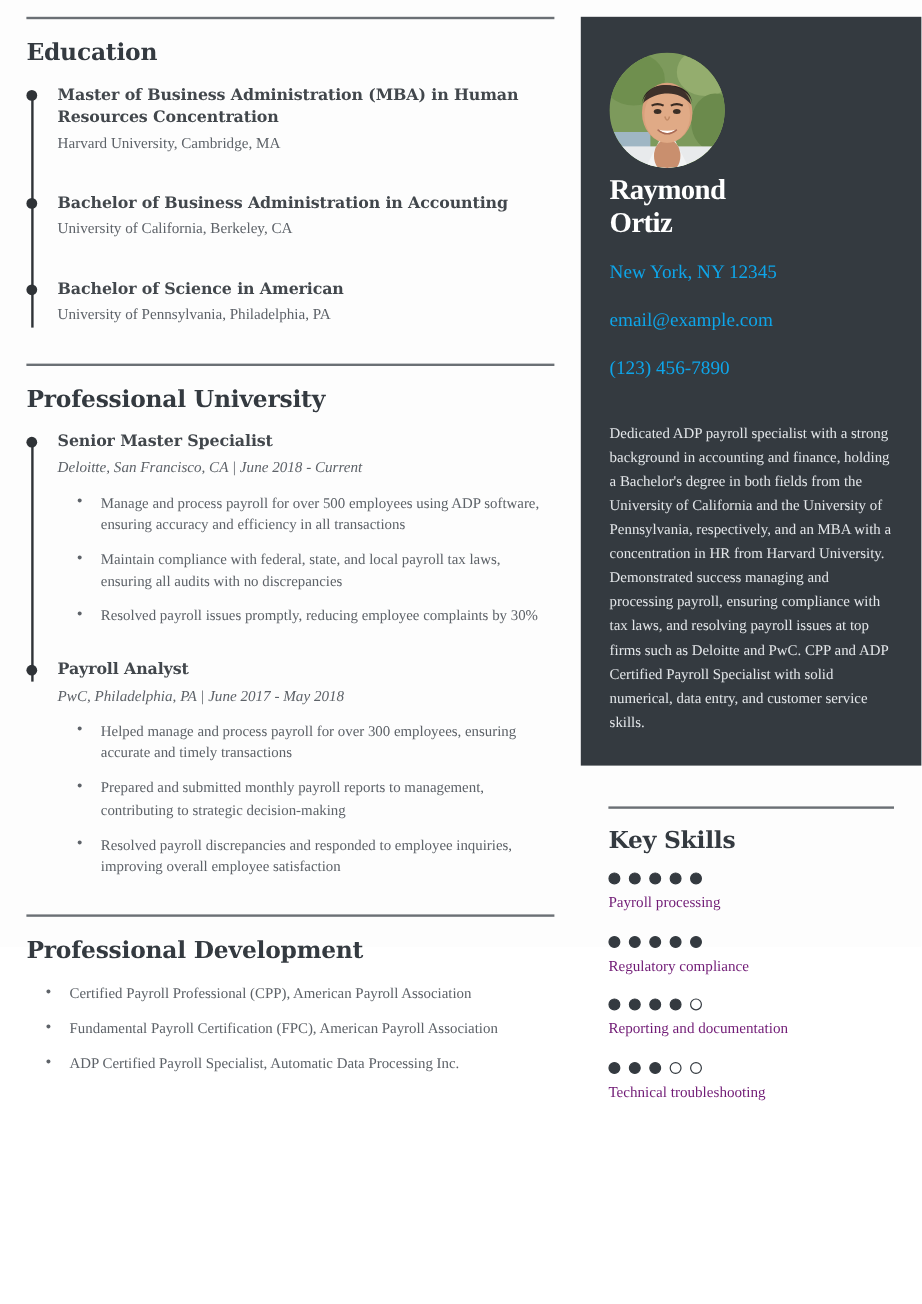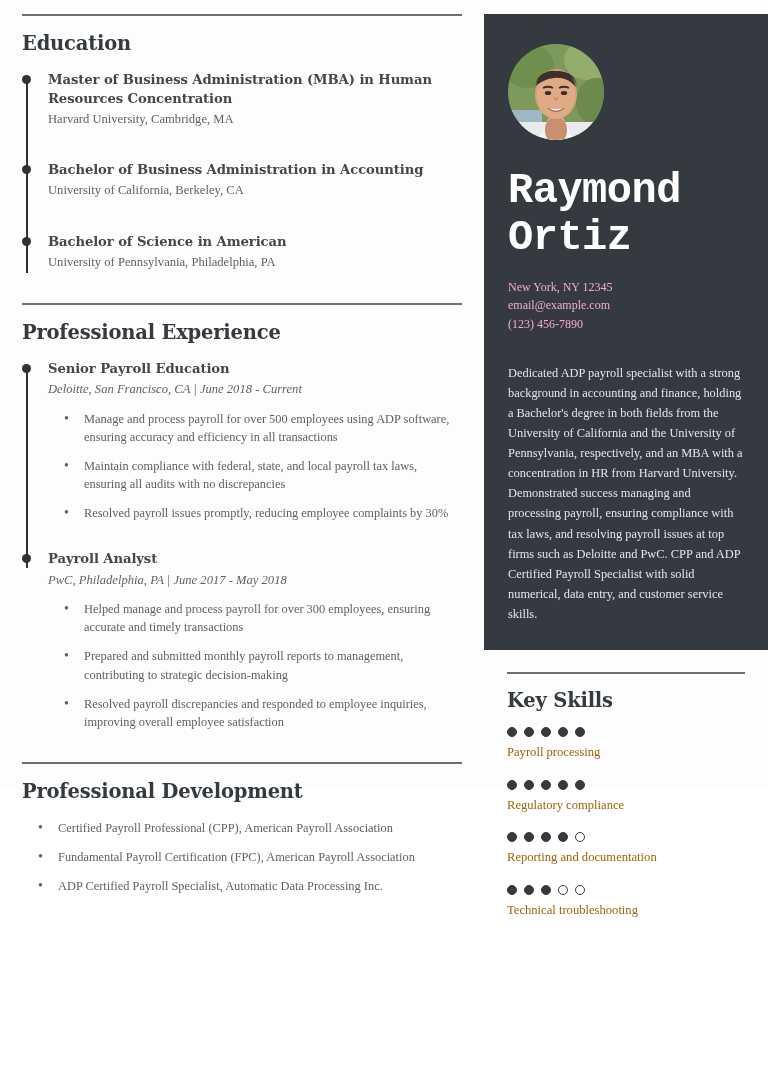--- a/index.html
+++ b/index.html
@@ -150,37 +150,38 @@
     width: 96px;
     height: 96px;
     border-radius: 50%;
     overflow: hidden;
     position: relative;
     background: #6f8a52;
   }
   .avatar svg { display: block; }
 
   .person-name {
-    font-family: Liberation Mono, monospace;
-    font-size: 42px;
+    font-family: Liberation Serif, serif;
+    font-size: 24px;
     font-weight: bold;
     color: #ffffff;
     line-height: 1.12;
-    margin-top: 28px;
+    margin-top: 6px;
     letter-spacing: -0.5px;
   }
 
   .contact-list {
     list-style: none;
     margin-top: 16px;
   }
   .contact-list li {
-    font-size: 12px;
-    color: #f9a8d4;
+    font-size: 16px;
+    color: #0ea5e9;
     line-height: 1.52;
+    margin-top: 16px;
   }
 
   .summary {
     font-size: 12.4px;
     color: #e3e6e9;
     line-height: 1.62;
     margin-top: 30px;
   }
 
   
@@ -213,21 +214,21 @@
   .dot {
     width: 10px;
     height: 10px;
     border-radius: 50%;
     border: 1.4px solid #343a40;
     background: transparent;
   }
   .dot.filled { background: #343a40; }
   .skill-label {
     font-size: 12.6px;
-    color: #a16207;
+    color: #701a75;
     line-height: 1.4;
   }
 </style>
 </head>
 <body>
 
 <div class="page">
 
   <div class="left-col">
 
@@ -252,27 +253,27 @@
         <div class="tl-item">
           <div class="tl-dot"></div>
           <div class="entry-title">Bachelor of Science in American</div>
           <div class="entry-sub">University of Pennsylvania, Philadelphia, PA</div>
         </div>
       </div>
     </div>
 
     <div class="section" style="margin-top:31px;">
       <div class="section-rule"></div>
-      <div class="section-title">Professional Experience</div>
+      <div class="section-title">Professional University</div>
       <div class="timeline">
         <div class="timeline-line" style="top:8px;height:200px;"></div>
 
         <div class="tl-item" style="margin-bottom:28px;">
           <div class="tl-dot"></div>
-          <div class="entry-title">Senior Payroll Education</div>
+          <div class="entry-title">Senior Master Specialist</div>
           <div class="entry-sub italic">Deloitte, San Francisco, CA | June 2018 - Current</div>
           <ul class="bullets">
             <li>Manage and process payroll for over 500 employees using ADP software, ensuring accuracy and efficiency in all transactions</li>
             <li>Maintain compliance with federal, state, and local payroll tax laws, ensuring all audits with no discrepancies</li>
             <li>Resolved payroll issues promptly, reducing employee complaints by 30%</li>
           </ul>
         </div>
 
         <div class="tl-item">
           <div class="tl-dot"></div>

